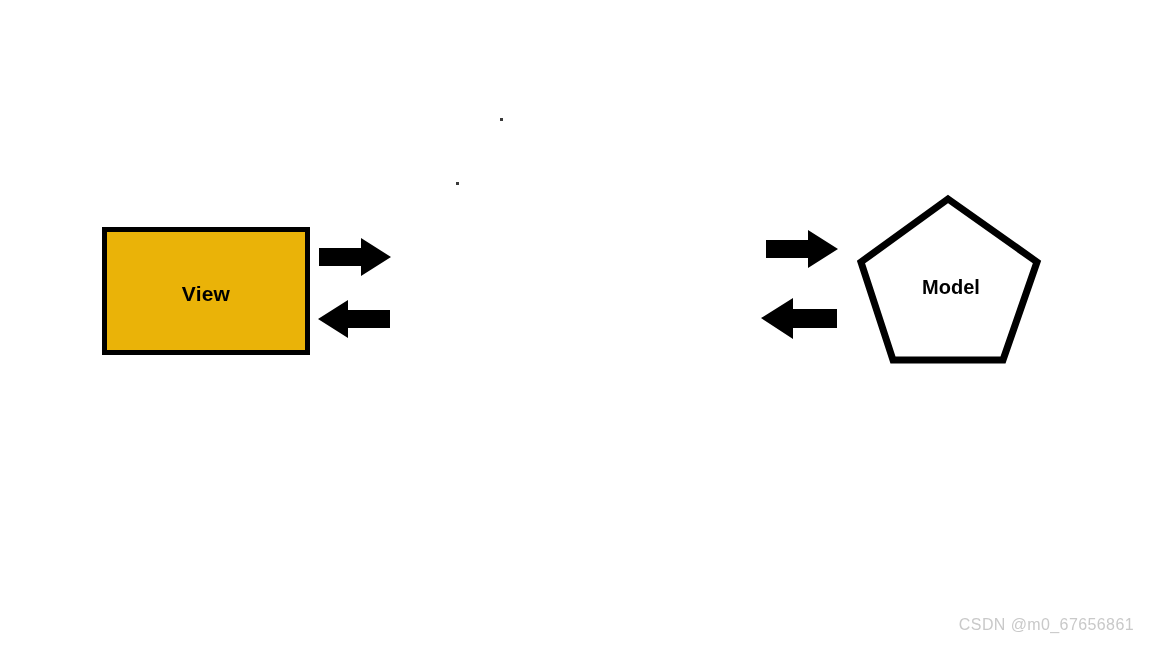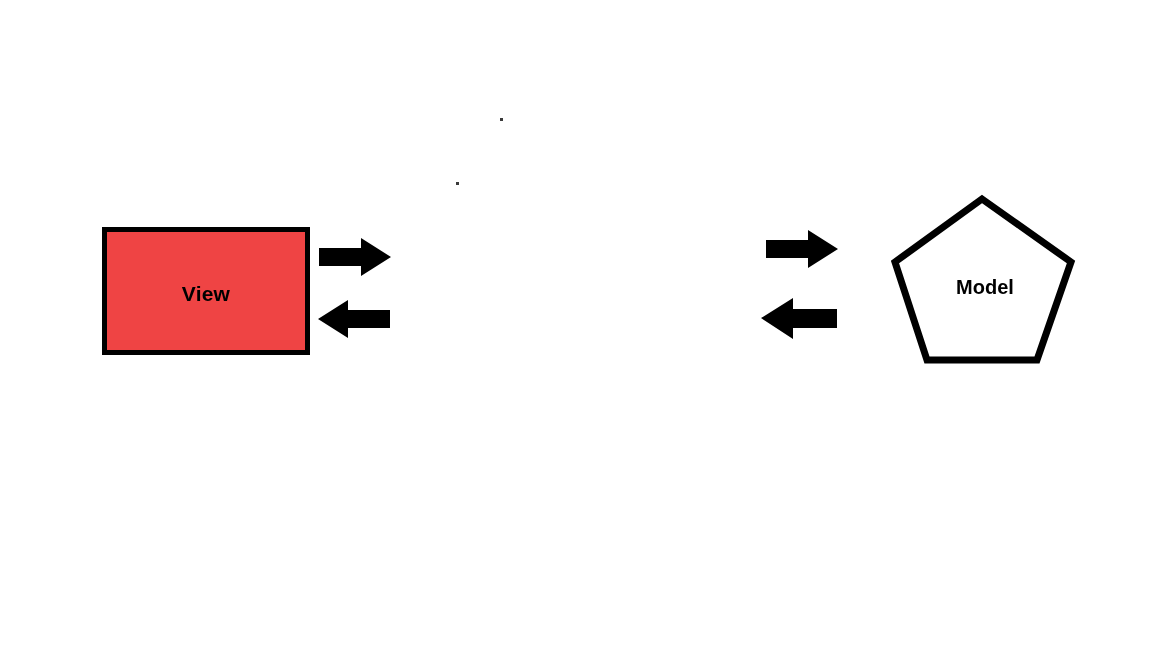--- a/index.html
+++ b/index.html
@@ -20,21 +20,21 @@
 
   
   .view-box {
     position: absolute;
     left: 102px;
     top: 227px;
     width: 208px;
     height: 128px;
     box-sizing: border-box;
     border: 5px solid #000000;
-    background: #ef4444;
+    background: #eab308;
     display: flex;
     align-items: center;
     justify-content: center;
   }
   .view-label {
     font-size: 21px;
     font-weight: bold;
     color: #000000;
     letter-spacing: 0.2px;
     transform: translateY(3px);
@@ -59,21 +59,21 @@
     font-size: 37px;
     font-weight: bold;
     color: #000000;
     letter-spacing: -0.3px;
     transform: translateY(-2px);
   }
 
   
   .model-shape {
     position: absolute;
-    left: 889px;
+    left: 855px;
     top: 190px;
     width: 190px;
     height: 178px;
   }
   .model-shape svg {
     position: absolute;
     left: 0;
     top: 0;
     display: block;
   }
@@ -161,14 +161,15 @@
 
   <div class="arrow arrow-right-bot">
     <svg width="76" height="41" viewBox="0 0 76 41">
       <polygon points="76,11 32,11 32,0 0,20 32,41 32,30 76,30" fill="#000000"></polygon>
     </svg>
   </div>
 
   <div class="speck speck-a"></div>
   <div class="speck speck-b"></div>
 
+  <div class="watermark">CSDN @m0_67656861</div>
 
 </div>
 
 </body></html>

